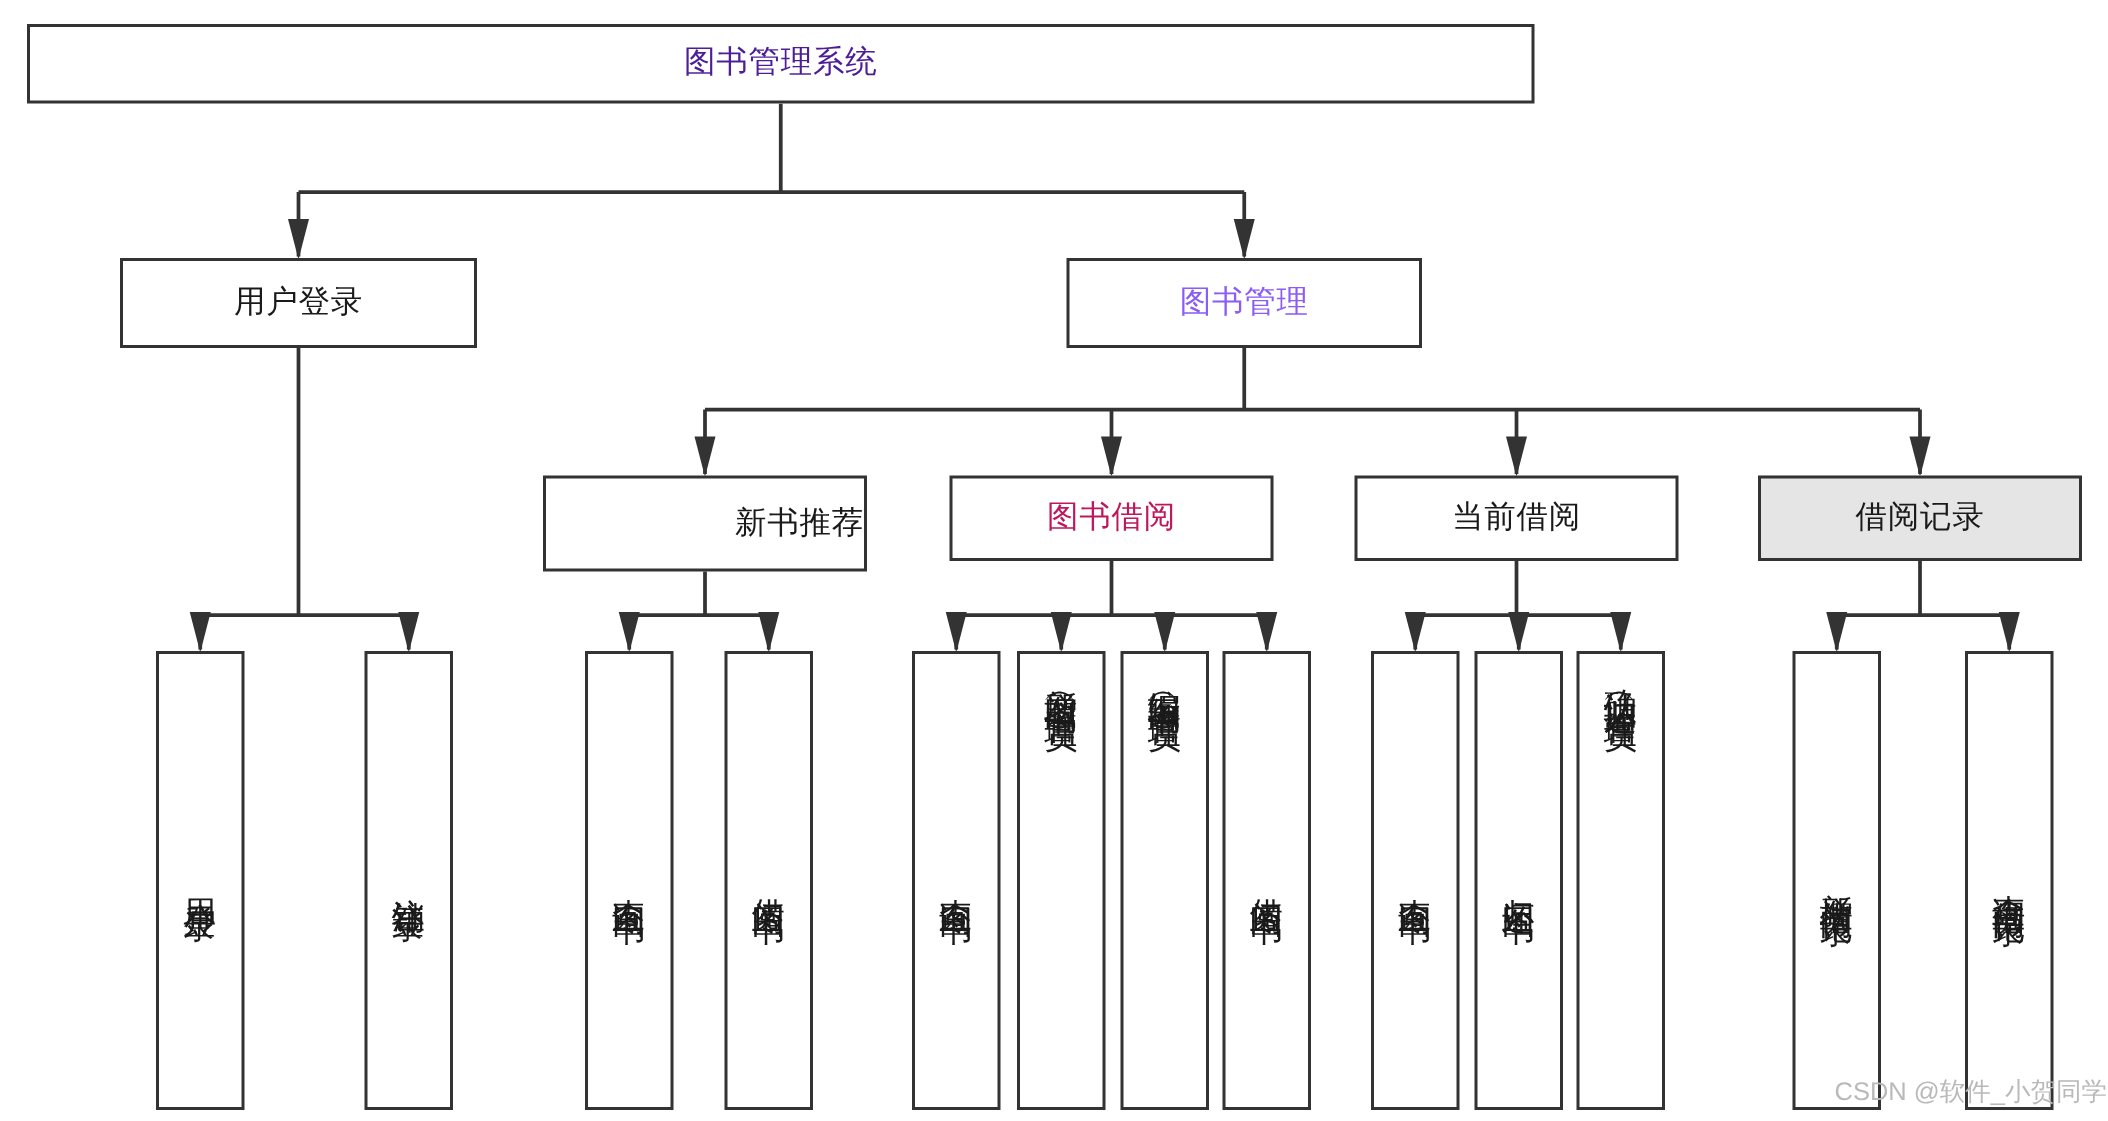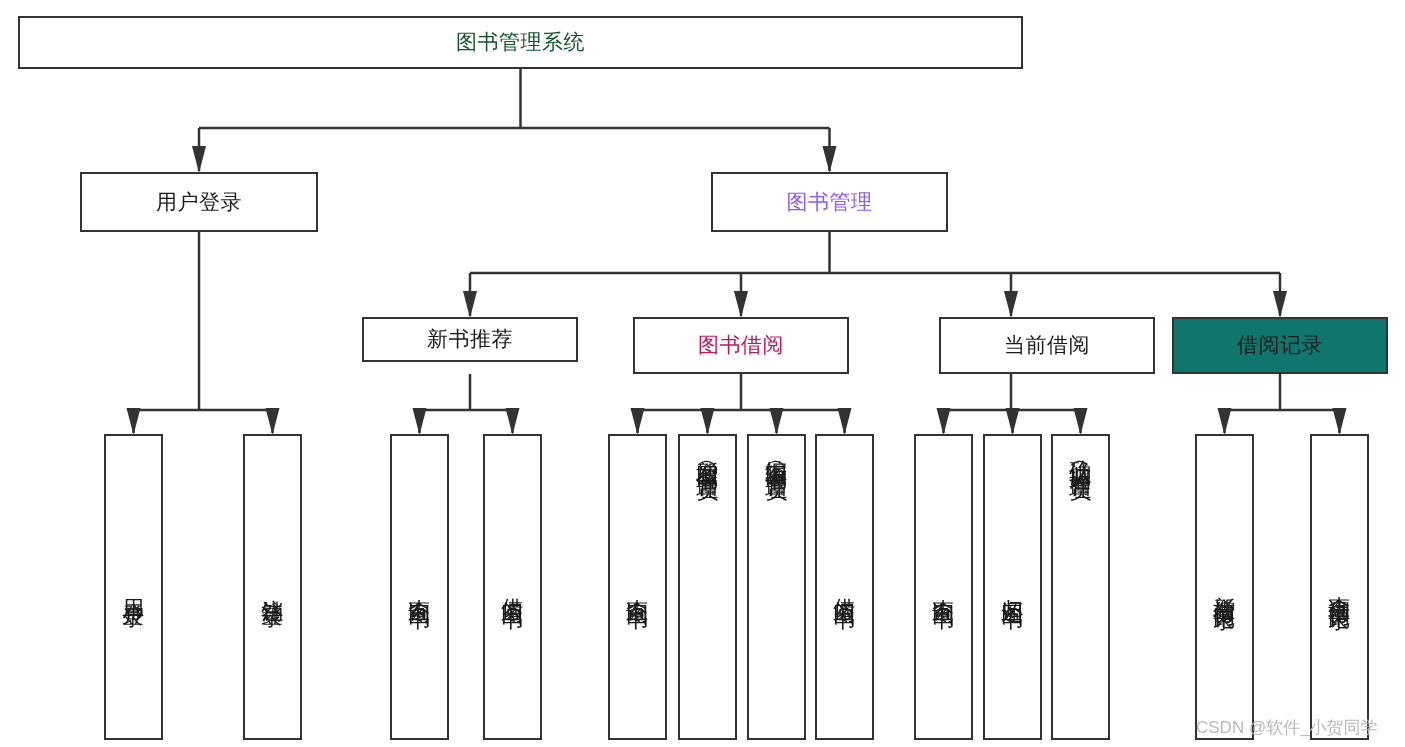--- a/index.html
+++ b/index.html
@@ -61,20 +61,21 @@
   .node.vertical.centered {
     align-items: center;
     padding-top: 0;
   }
   .watermark {
     position: absolute;
     color: #b9b9b9;
     font-size: 17px;
     white-space: nowrap;
     pointer-events: none;
+    padding-left: 27px;
   }
 </style>
 </head>
 <body>
 
 <div id="diagram-root">
   <svg class="edge-layer" viewBox="0 0 1405 747">
     <g id="edge-group">
         <line x1="520.5" y1="69" x2="520.5" y2="128" stroke="#333333" stroke-width="2.5"></line>
         <line x1="199" y1="128" x2="829.5" y2="128" stroke="#333333" stroke-width="2.5"></line>
@@ -125,38 +126,38 @@
         <line x1="1280" y1="374" x2="1280" y2="410" stroke="#333333" stroke-width="2.5"></line>
         <line x1="1224.5" y1="410" x2="1339.5" y2="410" stroke="#333333" stroke-width="2.5"></line>
         <line x1="1224.5" y1="410" x2="1224.5" y2="433" stroke="#333333" stroke-width="2.5"></line>
         <polygon points="1217.5,408 1231.5,408 1224.5,435" fill="#333333"></polygon>
         <line x1="1339.5" y1="410" x2="1339.5" y2="433" stroke="#333333" stroke-width="2.5"></line>
         <polygon points="1332.5,408 1346.5,408 1339.5,435" fill="#333333"></polygon>
       </g>
   </svg>
   <div id="node-layer">
       <div class="node horizontal" style="left: 18px; top: 16px; width: 1005px; height: 53px; border-color: rgb(51, 51, 51); background: rgb(255, 255, 255);">
-        <span class="node-label" style="color: #14532d; text-align: center;">图书管理系统</span>
+        <span class="node-label" style="color: #4c1d95; text-align: center;">图书管理系统</span>
       </div>
       <div class="node horizontal" style="left: 80px; top: 172px; width: 238px; height: 60px; border-color: rgb(51, 51, 51); background: rgb(255, 255, 255);">
         <span class="node-label" style="color: rgb(26, 26, 26);">用户登录</span>
       </div>
       <div class="node horizontal" style="left: 711px; top: 172px; width: 237px; height: 60px; border-color: rgb(51, 51, 51); background: rgb(255, 255, 255);">
         <span class="node-label" style="color: #8b5cf6;">图书管理</span>
       </div>
-      <div class="node horizontal" style="left: 362px; top: 317px; width: 216px; height: 45px; border-color: rgb(51, 51, 51); background: rgb(255, 255, 255);">
+      <div class="node horizontal" style="left: 362px; top: 317px; width: 216px; height: 64px; border-color: rgb(51, 51, 51); background: rgb(255, 255, 255); justify-content: flex-end;">
         <span class="node-label" style="color: rgb(26, 26, 26);">新书推荐</span>
       </div>
       <div class="node horizontal" style="left: 633px; top: 317px; width: 216px; height: 57px; border-color: rgb(51, 51, 51); background: rgb(255, 255, 255);">
         <span class="node-label" style="color: #be185d;">图书借阅</span>
       </div>
-      <div class="node horizontal" style="left: 903px; top: 317px; width: 216px; height: 57px; border-color: rgb(51, 51, 51); background: rgb(255, 255, 255); margin-left: 36px;">
+      <div class="node horizontal" style="left: 903px; top: 317px; width: 216px; height: 57px; border-color: rgb(51, 51, 51); background: rgb(255, 255, 255);">
         <span class="node-label" style="color: rgb(26, 26, 26);">当前借阅</span>
       </div>
-      <div class="node horizontal" style="left: 1172px; top: 317px; width: 216px; height: 57px; border-color: rgb(51, 51, 51); background: #0f766e;">
+      <div class="node horizontal" style="left: 1172px; top: 317px; width: 216px; height: 57px; border-color: rgb(51, 51, 51); background: #e5e5e5;">
         <span class="node-label" style="color: rgb(26, 26, 26);">借阅记录</span>
       </div>
       <div class="node vertical centered" style="left: 104px; top: 434px; width: 59px; height: 306px; border-color: rgb(51, 51, 51); background: rgb(255, 255, 255);">
         <span class="node-label" style="color: rgb(26, 26, 26);">用户登录</span>
       </div>
       <div class="node vertical centered" style="left: 243px; top: 434px; width: 59px; height: 306px; border-color: rgb(51, 51, 51); background: rgb(255, 255, 255);">
         <span class="node-label" style="color: rgb(26, 26, 26);">注销登录</span>
       </div>
       <div class="node vertical centered" style="left: 390px; top: 434px; width: 59px; height: 306px; border-color: rgb(51, 51, 51); background: rgb(255, 255, 255);">
         <span class="node-label" style="color: rgb(26, 26, 26);">查询图书</span>

